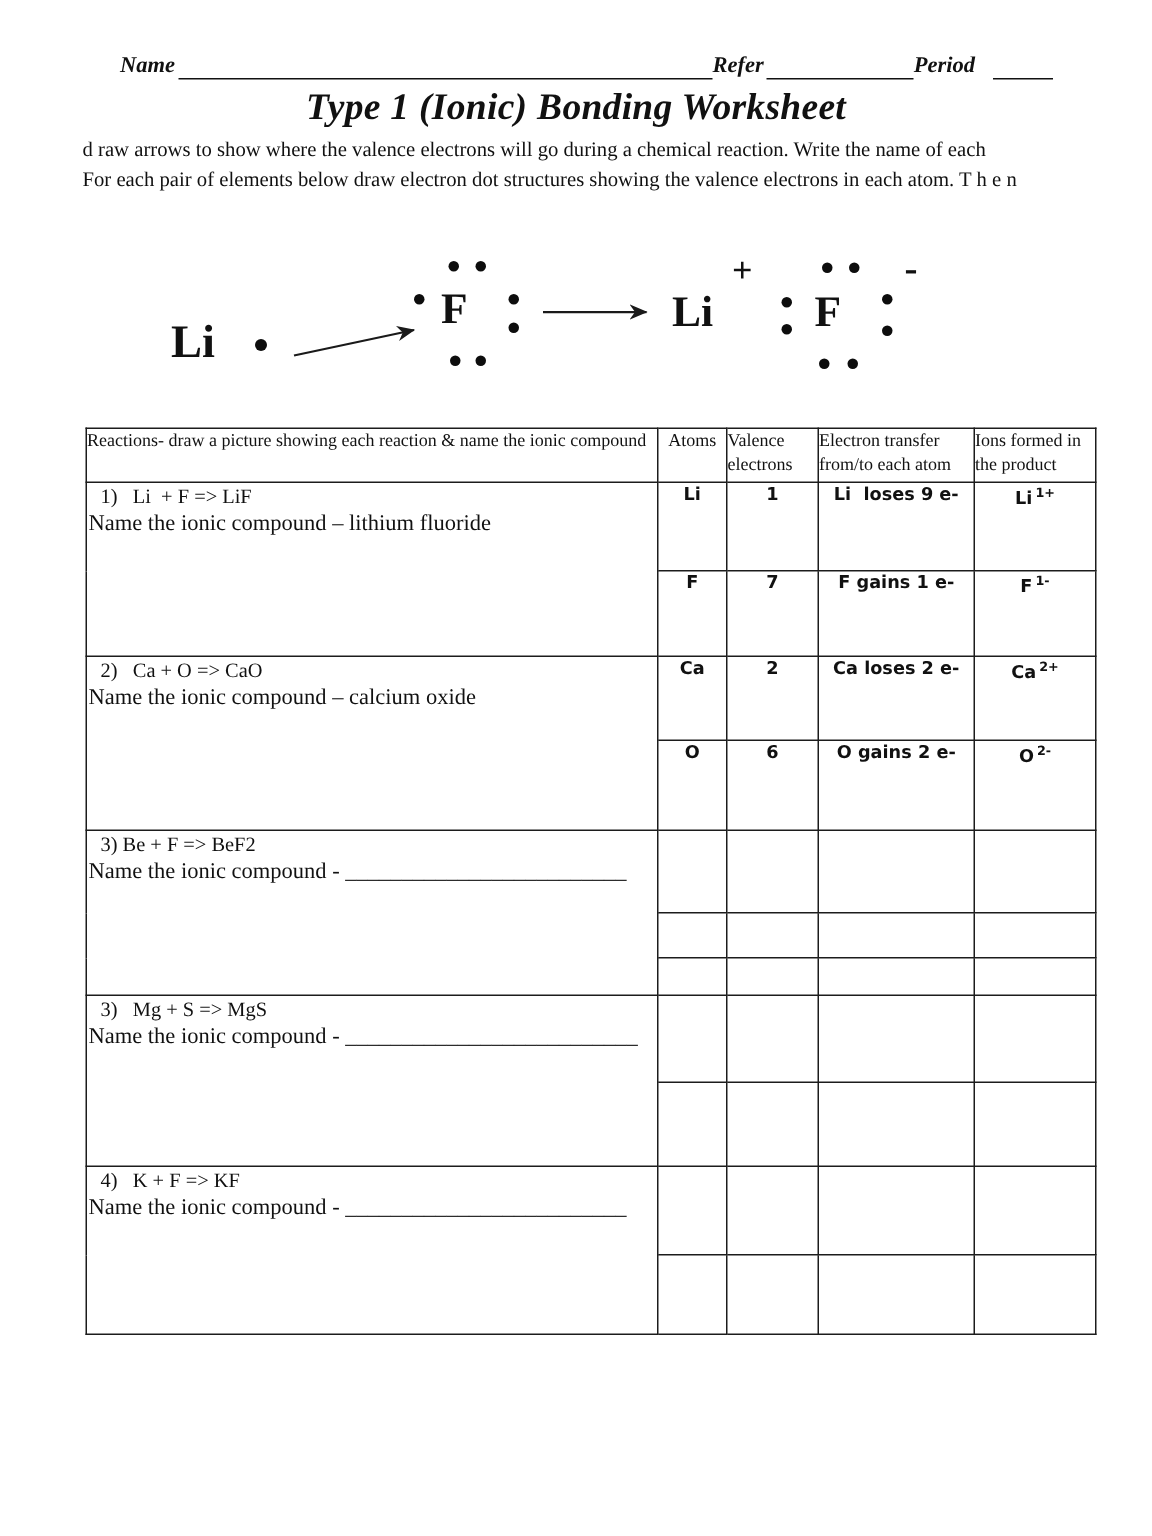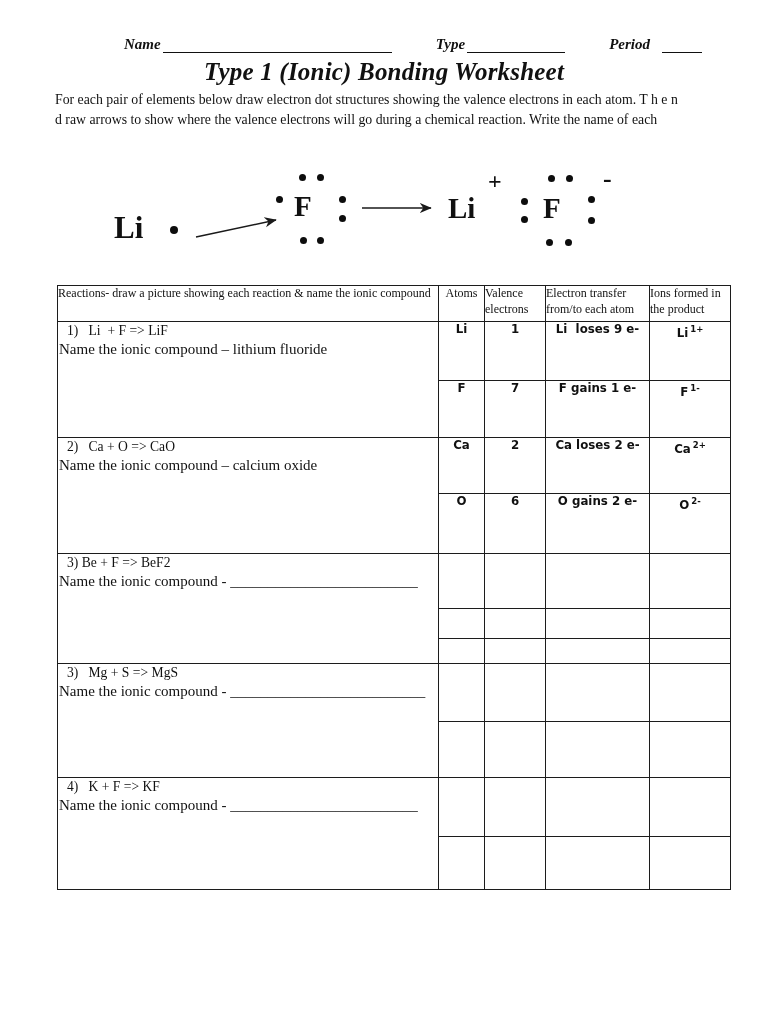--- a/index.html
+++ b/index.html
@@ -4,21 +4,21 @@
 <style>
   html,body{margin:0;padding:0;background:#fff;}
   #page{position:relative;width:768px;height:1024px;background:#ffffff;overflow:hidden;
         font-family:"Liberation Serif", serif;color:#111;}
   .pre{white-space:pre-wrap;}
 
   
   #blank-header{position:absolute;left:80px;top:33px;width:622px;height:20px;
                 display:flex;align-items:flex-end;}
   .script-label{font-family:"Liberation Serif",serif;font-style:italic;font-weight:bold;
-                font-size:15px;line-height:17px;padding:0 2px 0 0;margin-left:44px;}
+                font-size:15px;line-height:17px;padding:0 2px 0 0;}
   .fill-line{border-bottom:1.6px solid #111;height:15px;}
   #name-line{flex:1 1 auto;}
   #date-line{width:98px;}
   #period-gap{width:10px;}
   #period-line{width:40px;}
 
   
   #title{position:absolute;left:0;top:58px;width:768px;text-align:center;
          font-size:25px;font-weight:bold;font-style:italic;letter-spacing:.2px;}
 
@@ -48,32 +48,32 @@
   td.ans sup{font-size:8.5px;margin-left:2px;}
 </style>
 </head>
 <body>
 
 <div id="page">
 
   <div id="blank-header">
     <span class="script-label">Name</span>
     <span class="fill-line" id="name-line"></span>
-    <span class="script-label">Type</span>
+    <span class="script-label">Refer</span>
     <span class="fill-line" id="date-line"></span>
     <span class="script-label">Period</span>
     <span id="period-gap"></span>
     <span class="fill-line" id="period-line"></span>
   </div>
 
   <div id="title">Type 1 (Ionic) Bonding Worksheet</div>
 
   <div id="instructions">
+    <div class="instr-line pre">d raw arrows to show where the valence electrons will go during a chemical reaction.  Write the name of each</div>
     <div class="instr-line pre">For each pair of elements below draw electron dot structures showing the valence electrons in each atom.  T h e n</div>
-    <div class="instr-line pre">d raw arrows to show where the valence electrons will go during a chemical reaction.  Write the name of each</div>
   </div>
 
   <div id="diagram">
     <svg id="arrow-svg" width="540" height="112">
       <defs>
         <marker id="ah" markerWidth="9" markerHeight="8" refX="7.5" refY="4" orient="auto">
           <path d="M0,0.6 L8,4 L0,7.4 L2.4,4 Z" fill="#1a1a1a"></path>
         </marker>
       </defs>
       <line x1="96" y1="74" x2="176" y2="57" stroke="#1a1a1a" stroke-width="1.5" marker-end="url(#ah)"></line>

